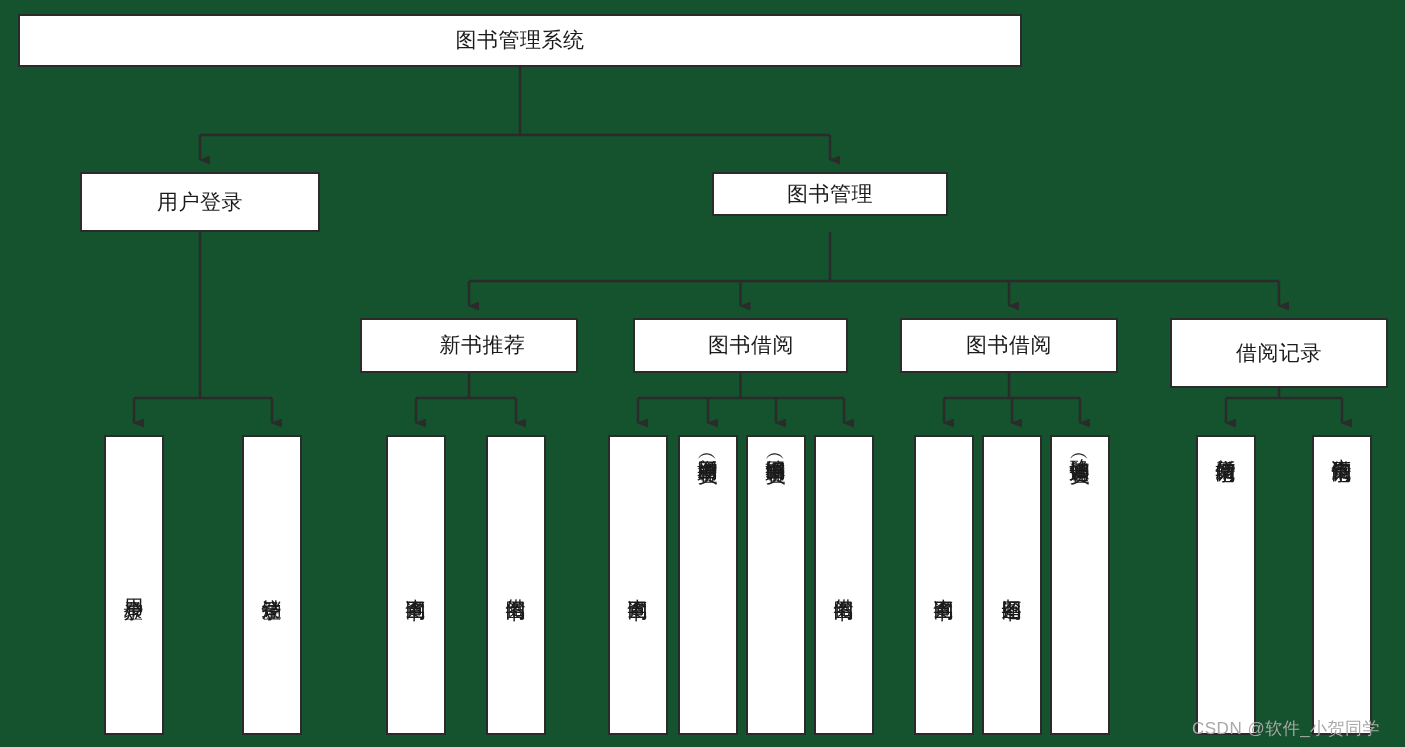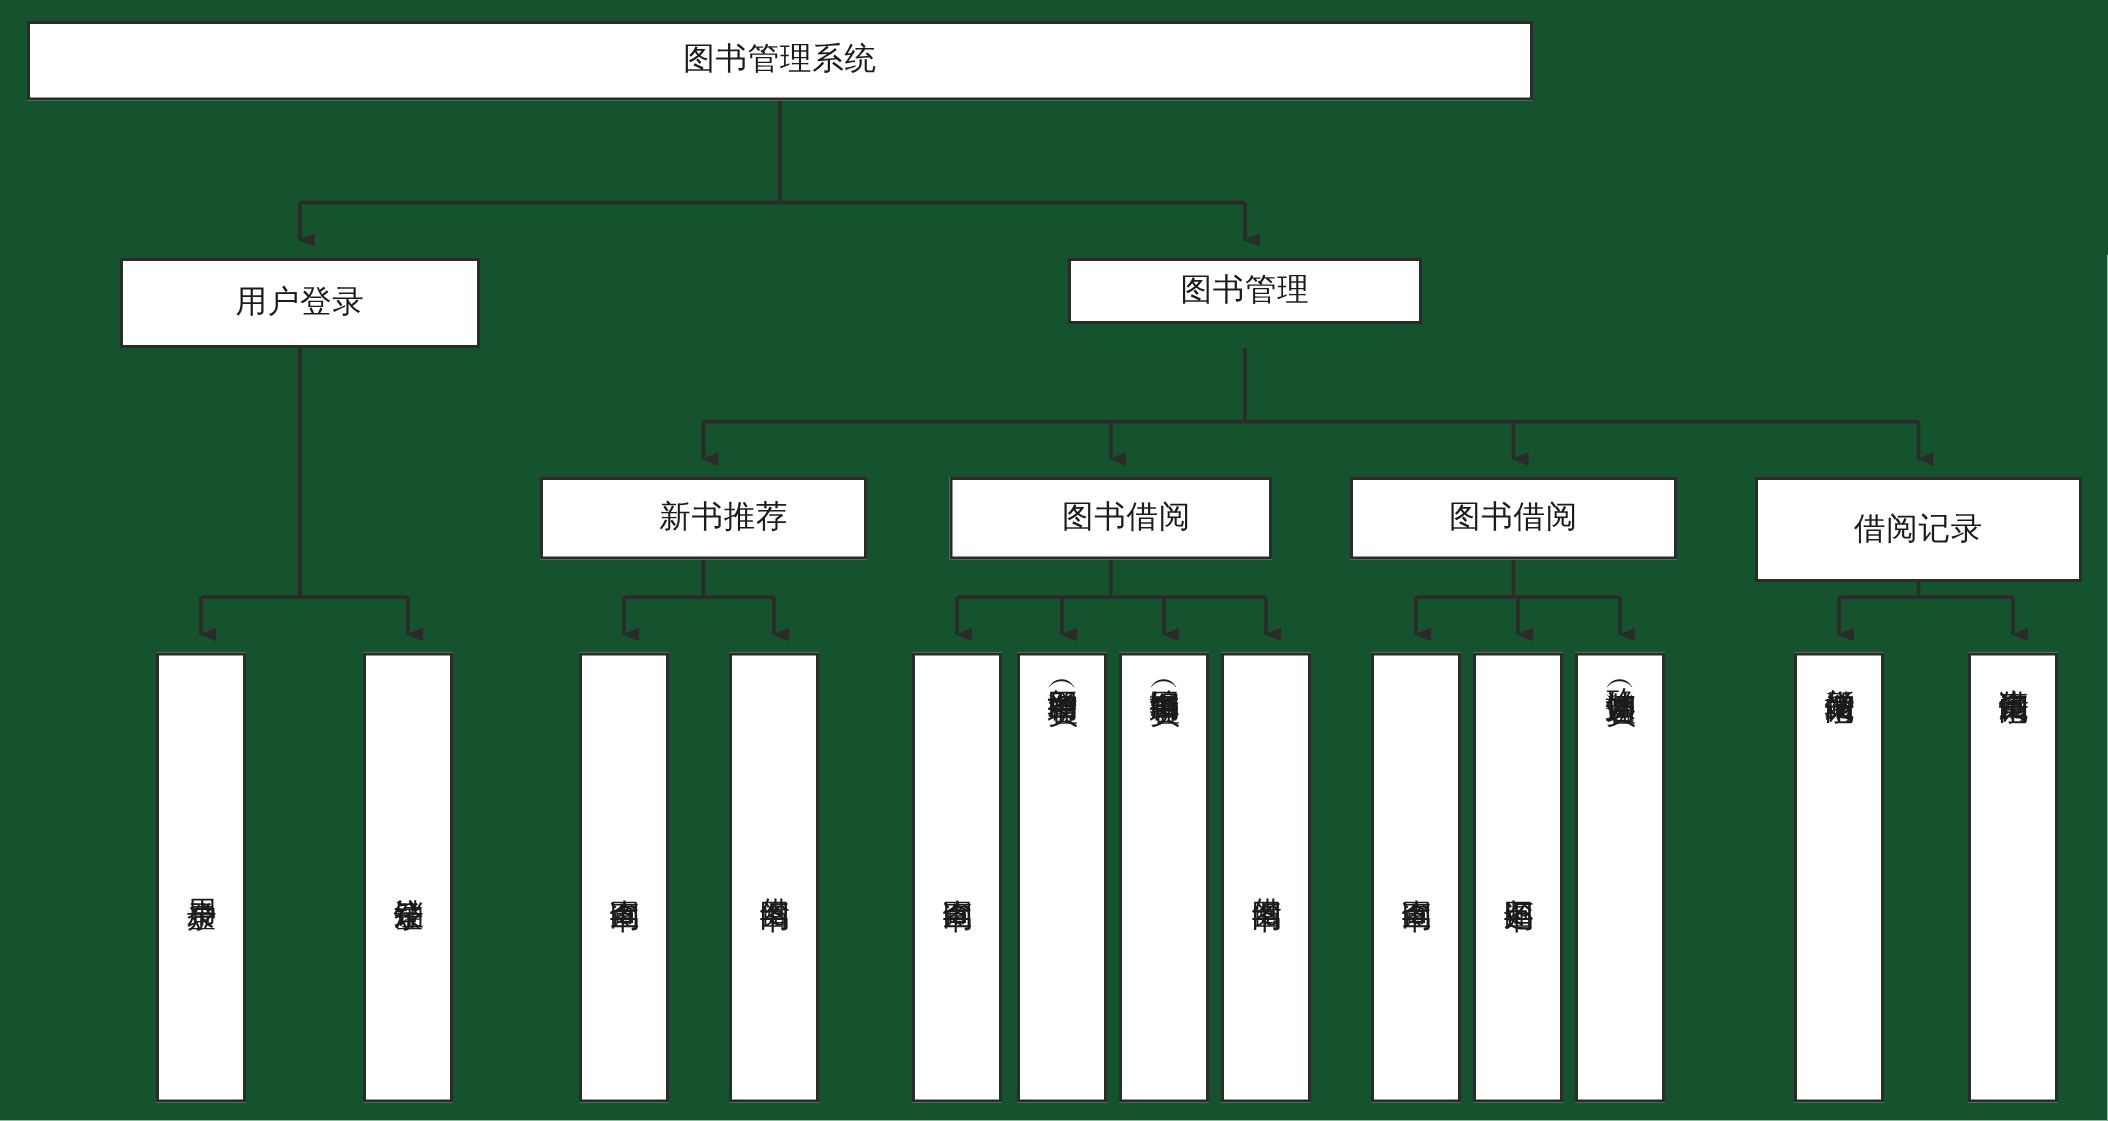--- a/index.html
+++ b/index.html
@@ -173,13 +173,14 @@
         <span class="node-label">确认归还（管理员）</span>
       </div>
       <div class="node leaf tall" style="left: 1196px; top: 435px; width: 60px; height: 300px;">
         <span class="node-label">新增借阅记录</span>
       </div>
       <div class="node leaf tall" style="left: 1312px; top: 435px; width: 60px; height: 300px;">
         <span class="node-label">查询借阅记录</span>
       </div>
     </div>
 
+  <div class="watermark" style="left: 1192px; top: 717px;">CSDN @软件_小贺同学</div>
 </div>
 
 </body></html>

